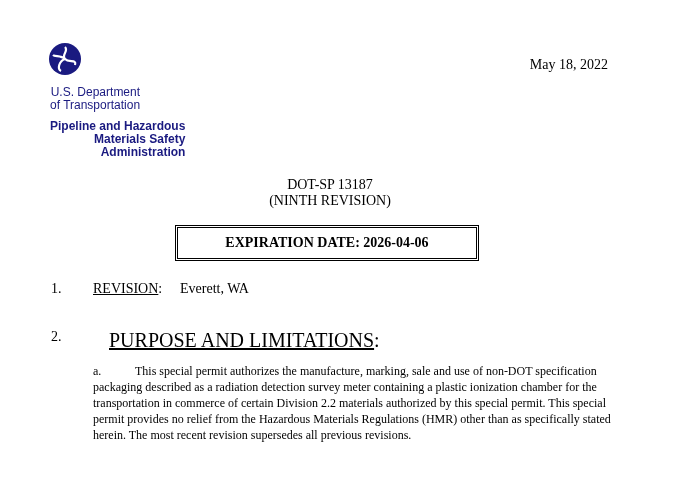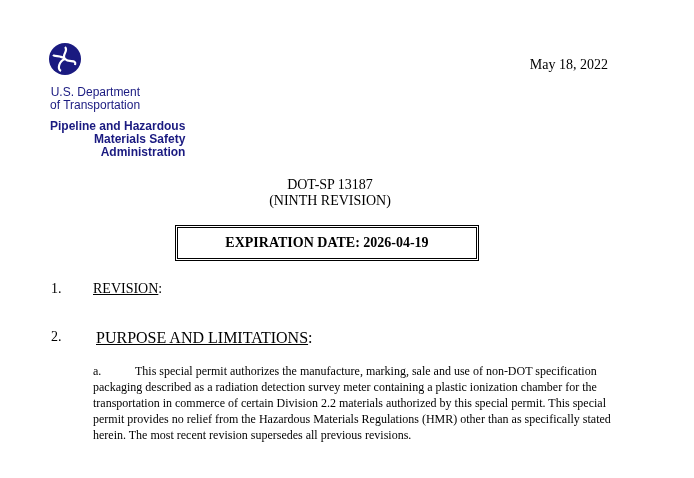--- a/index.html
+++ b/index.html
@@ -12,21 +12,21 @@
   .date { right: 86px; top: 57px; font-size: 14px; font-weight: normal; }
   .addr { left: 484px; top: 87px; font-family: "Liberation Sans", sans-serif; color: #1a1a80; font-size: 9.5px; line-height: 11px; }
   .permit { left: 0; width: 660px; top: 177px; text-align: center; font-size: 14px; line-height: 16px; }
   .expbox { left: 175px; top: 225px; width: 304px; height: 36px; border: 3px double #000; box-sizing: border-box; display: flex; align-items: center; justify-content: center; font-size: 14px; font-weight: bold; }
   .num { font-size: 14px; }
   .item1-num { left: 51px; top: 281px; }
   .item1-label { left: 93px; top: 281px; font-size: 14px; }
   .u { text-decoration: underline; }
   .grantee { left: 180px; top: 281px; font-size: 14px; line-height: 16px; }
   .item2-num { left: 51px; top: 329px; }
-  .item2-label { left: 96px; top: 329px; font-size: 16px; }
+  .item2-label { left: 109px; top: 329px; font-size: 20px; }
   .para { left: 93px; top: 363px; width: 525px; font-size: 12px; line-height: 16px; }
   .para .sub { display: inline-block; width: 42px; }
 </style>
 </head>
 <body>
 
 <svg class="abs logo" viewBox="0 0 32 32">
   <circle cx="16" cy="16" r="16" fill="#1a1a80"></circle>
   <path d="M16 4 C 20 8, 12 12, 16 16 C 20 20, 28 16, 26 22" stroke="#fff" stroke-width="2.2" fill="none"></path>
   <path d="M16 16 C 10 18, 8 26, 12 28" stroke="#fff" stroke-width="2.2" fill="none"></path>
@@ -46,24 +46,25 @@
 <div class="abs date">May 18, 2022</div>
 <div class="abs addr">
 </div>
 
 <div class="abs permit">
   <div>DOT-SP 13187</div>
   <div>(NINTH REVISION)</div>
 </div>
 
 <div class="abs expbox">
-  <span>EXPIRATION DATE: 2026-04-19</span>
+  <span>EXPIRATION DATE: 2026-04-06</span>
 </div>
 
 <div class="abs num item1-num">1.</div>
 <div class="abs item1-label"><span class="u">REVISION</span><span>:</span></div>
 <div class="abs grantee">
+  <div>Everett, WA</div>
 </div>
 
 <div class="abs num item2-num">2.</div>
 <div class="abs item2-label"><span class="u">PURPOSE AND LIMITATIONS</span><span>:</span></div>
 
 <div class="abs para"><span class="sub">a.</span><span>This special permit authorizes the manufacture, marking, sale and use of non-DOT specification packaging described as a radiation detection survey meter containing a plastic ionization chamber for the transportation in commerce of certain Division 2.2 materials authorized by this special permit. This special permit provides no relief from the Hazardous Materials Regulations (HMR) other than as specifically stated herein. The most recent revision supersedes all previous revisions.</span></div>
 
 </body></html>

